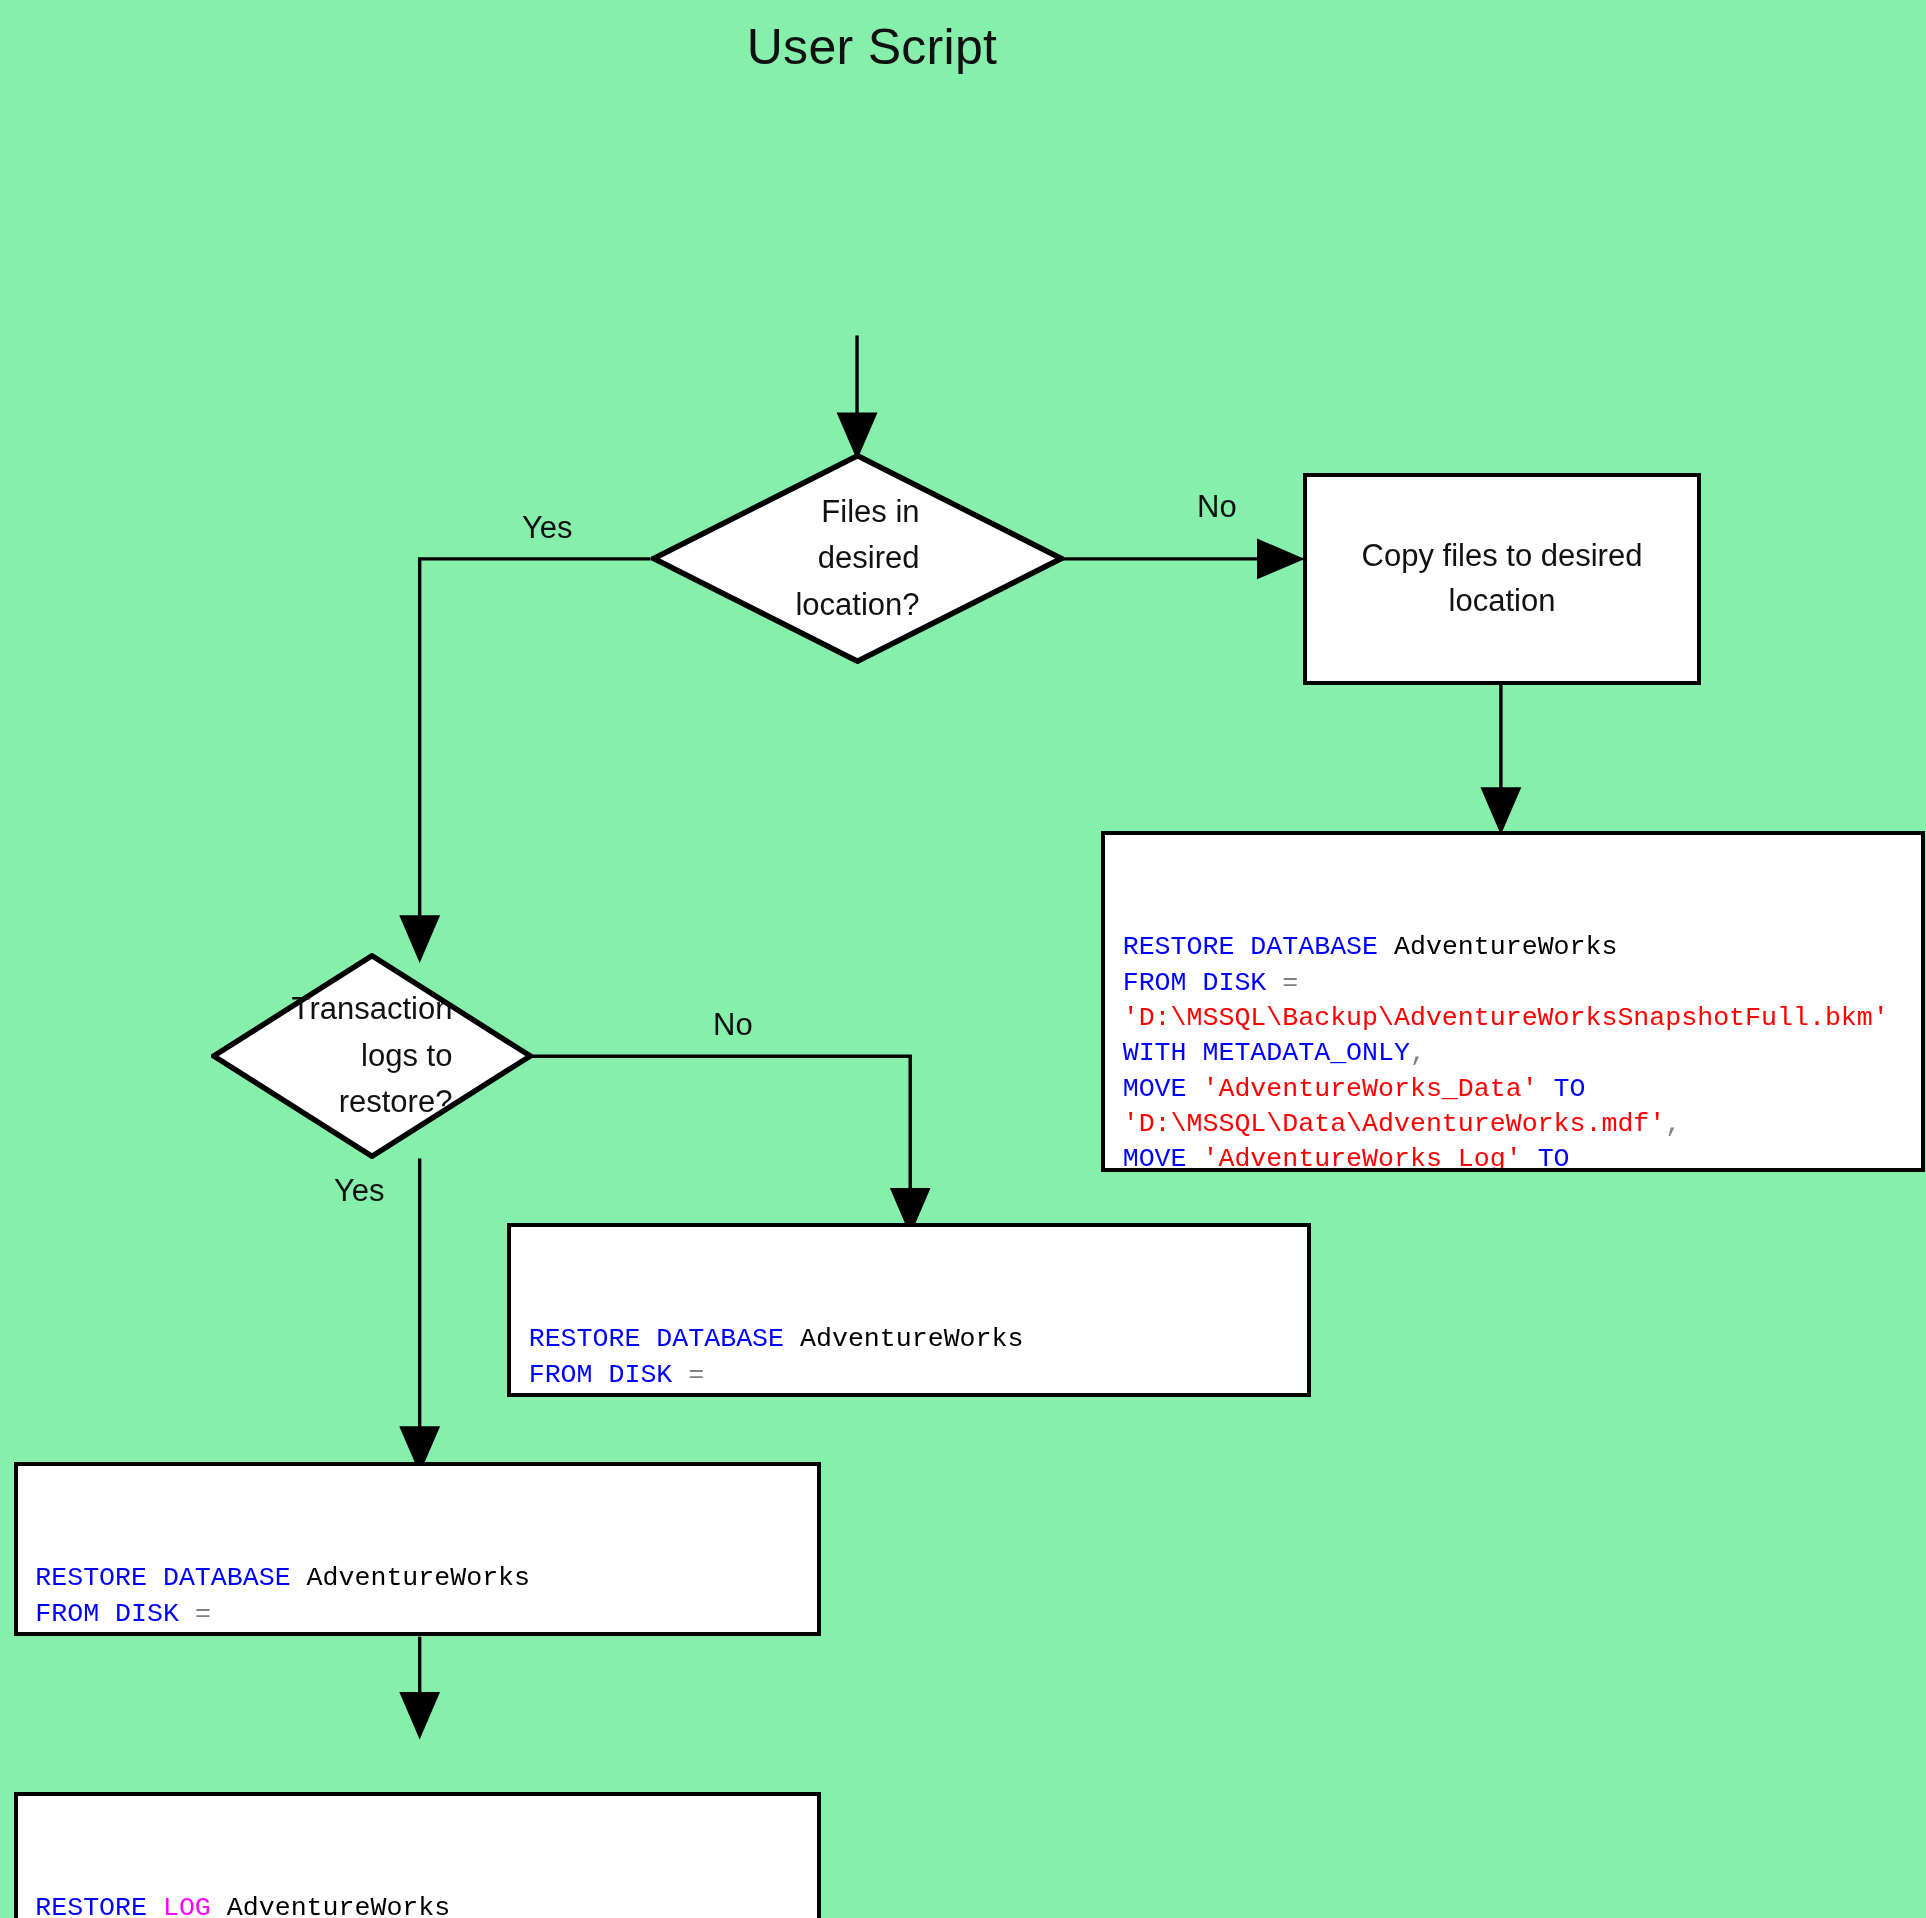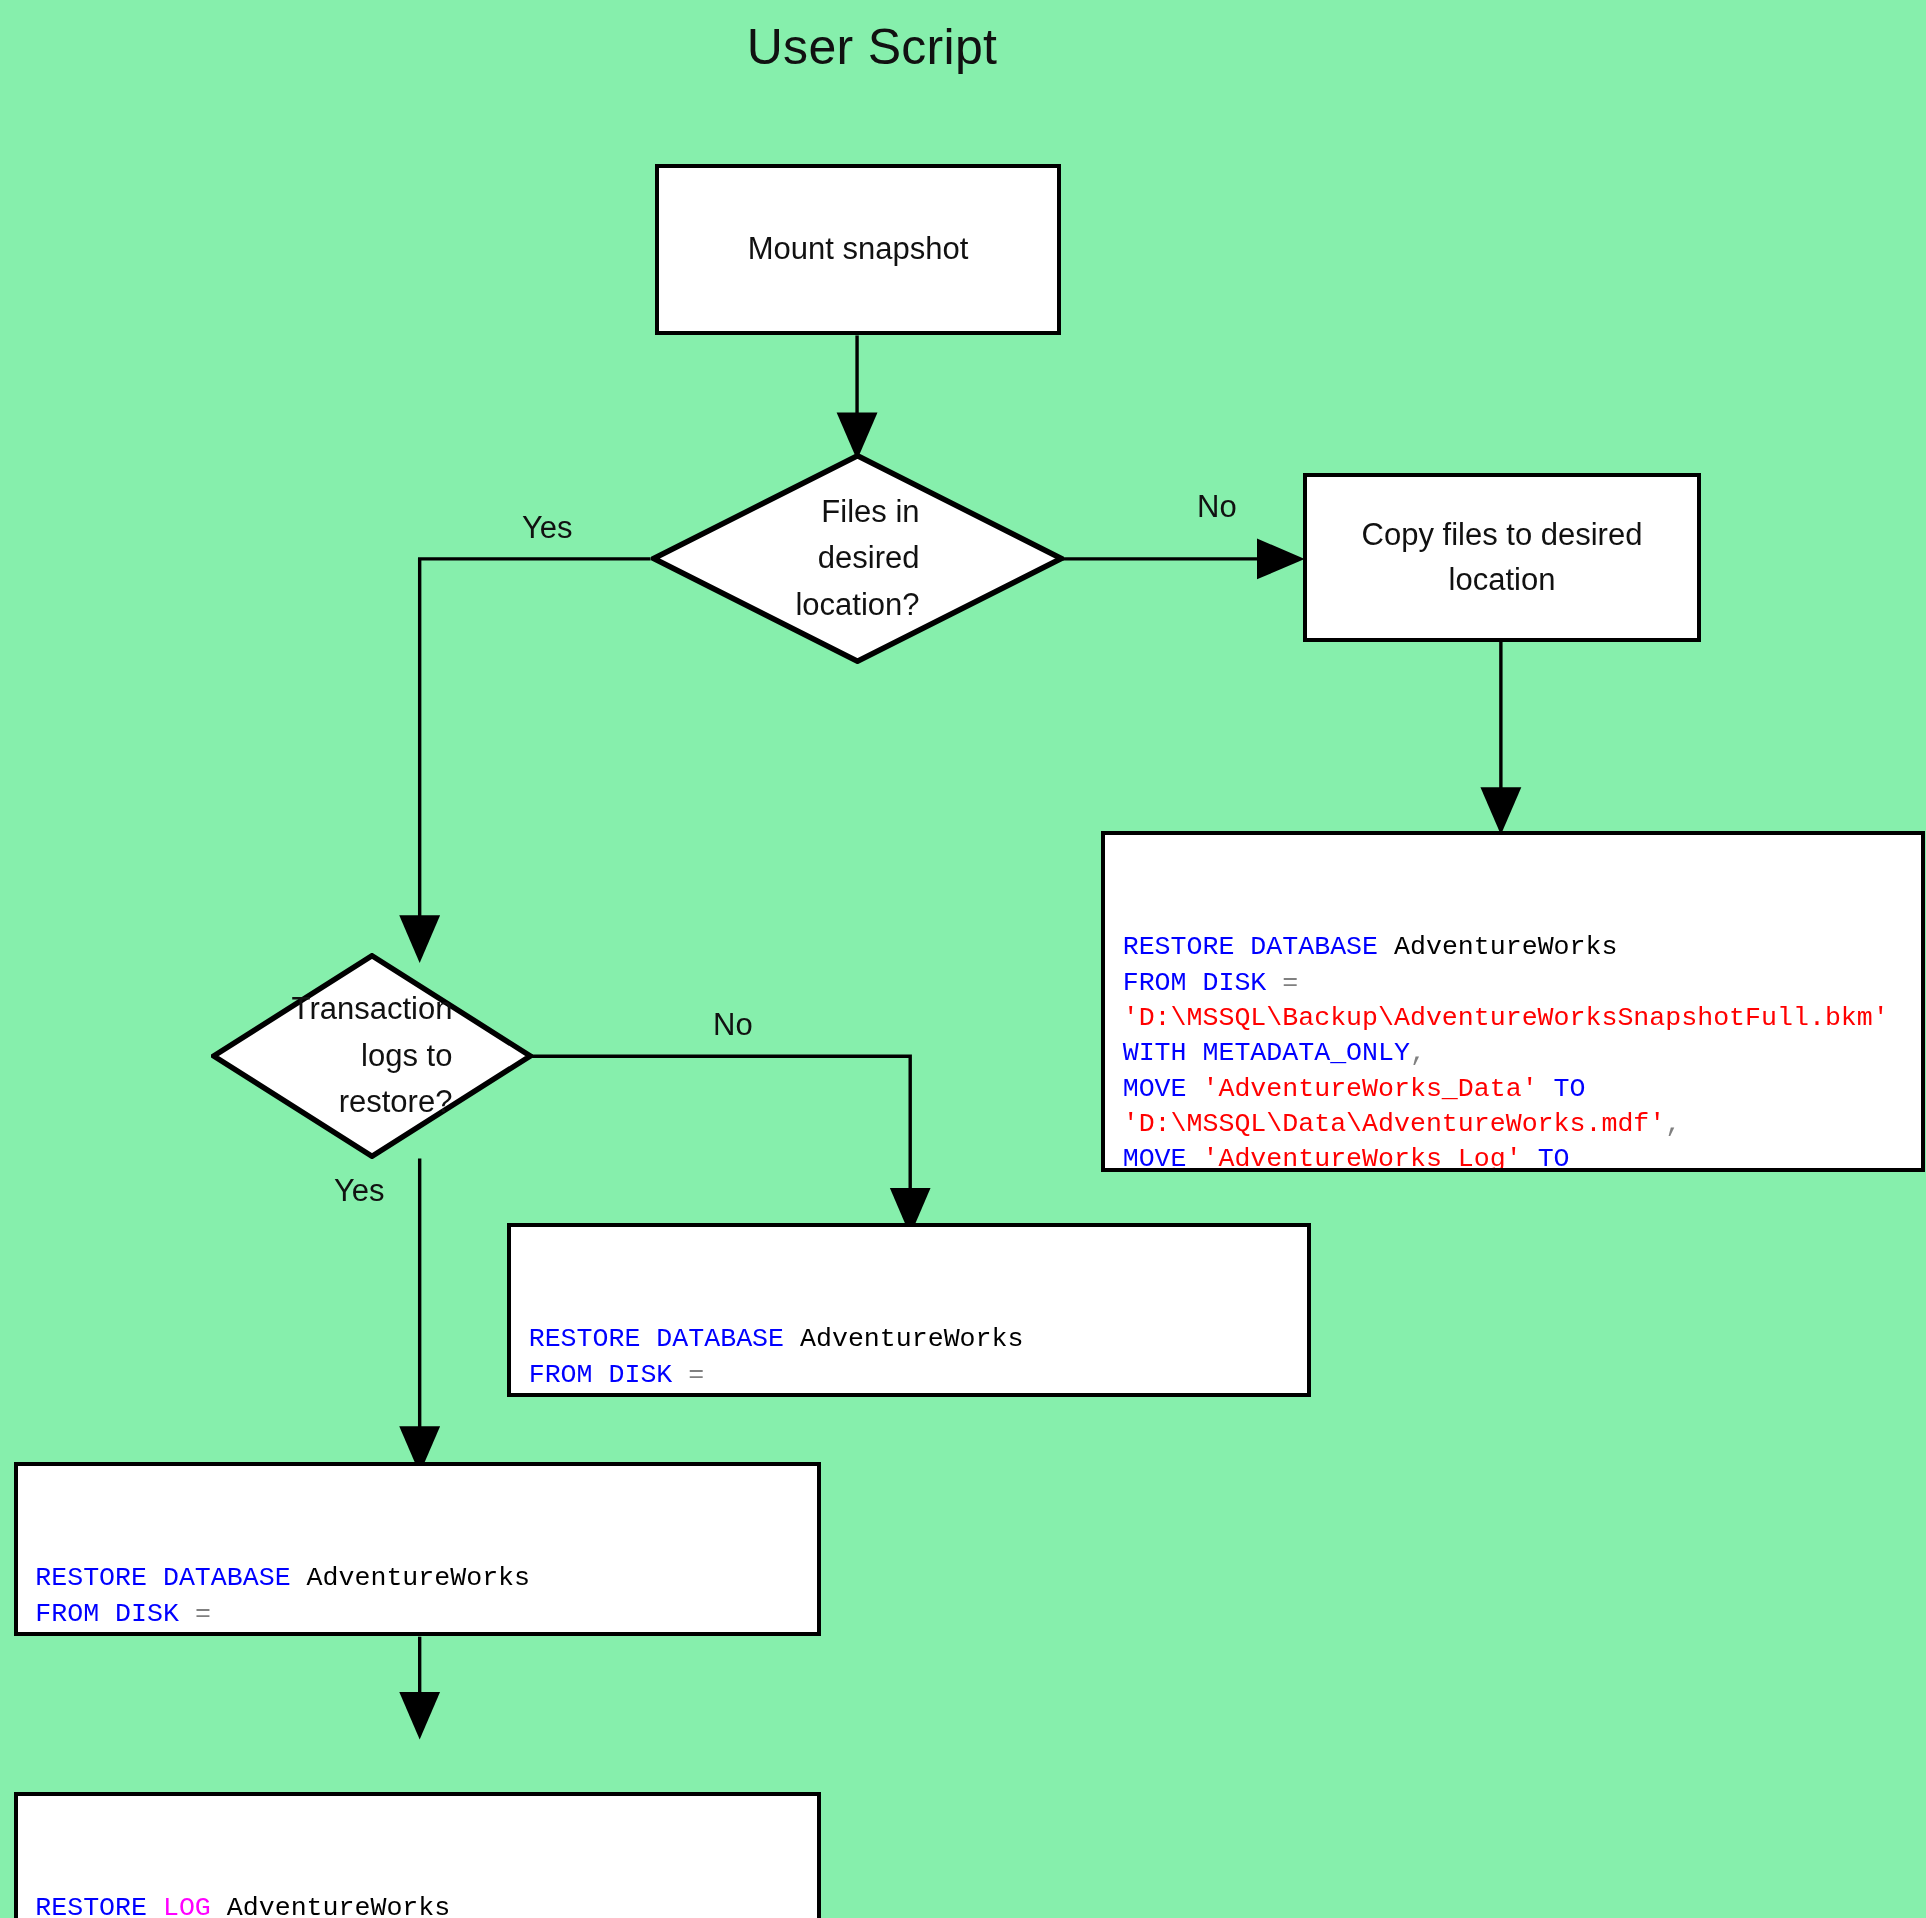--- a/index.html
+++ b/index.html
@@ -117,34 +117,31 @@
      Transaction logs? --&gt;
     <path d="M955,820 L616,820 L616,1378" stroke="#000" stroke-width="5" fill="none" marker-end="url(#arrow)"></path>
      metadata-only code block --&gt;
     <path d="M781,1550 L1336,1550 L1336,1778" stroke="#000" stroke-width="5" fill="none" marker-end="url(#arrow)"></path>
      norecovery block --&gt;
     <path d="M616,1700 L616,2128" stroke="#000" stroke-width="5" fill="none" marker-end="url(#arrow)"></path>
     
     <path d="M616,2402 L616,2518" stroke="#000" stroke-width="5" fill="none" marker-end="url(#arrow)"></path>
   </svg>
 
-  <div class="node-box" style="left:655px; top:164px; width:406px; height:171px;">
-    <span>Mount snapshot</span>
-  </div>
 
   <div class="diamond-wrap" style="left:651px; top:453px; width:413px; height:211px;">
     <svg viewBox="0 0 606 310" preserveAspectRatio="none">
       <polygon points="303,4 602,155 303,306 4,155" fill="#ffffff" stroke="#000000" stroke-width="8"></polygon>
     </svg>
     <div class="diamond-label">Files in
 desired
 location?</div>
   </div>
 
-  <div class="node-box" style="left:1303px; top:473px; width:398px; height:169px; padding:6.8px 48px;">
+  <div class="node-box" style="left:1303px; top:473px; width:398px; height:212px; padding:6.8px 48px;">
     <span>Copy files to desired location</span>
   </div>
 
   <div class="diamond-wrap" style="left:211px; top:953px; width:322px; height:206px;">
     <svg viewBox="0 0 472 302" preserveAspectRatio="none">
       <polygon points="236,4 468,151 236,298 4,151" fill="#ffffff" stroke="#000000" stroke-width="8"></polygon>
     </svg>
     <div class="diamond-label">Transaction
 logs to
 restore?</div>

